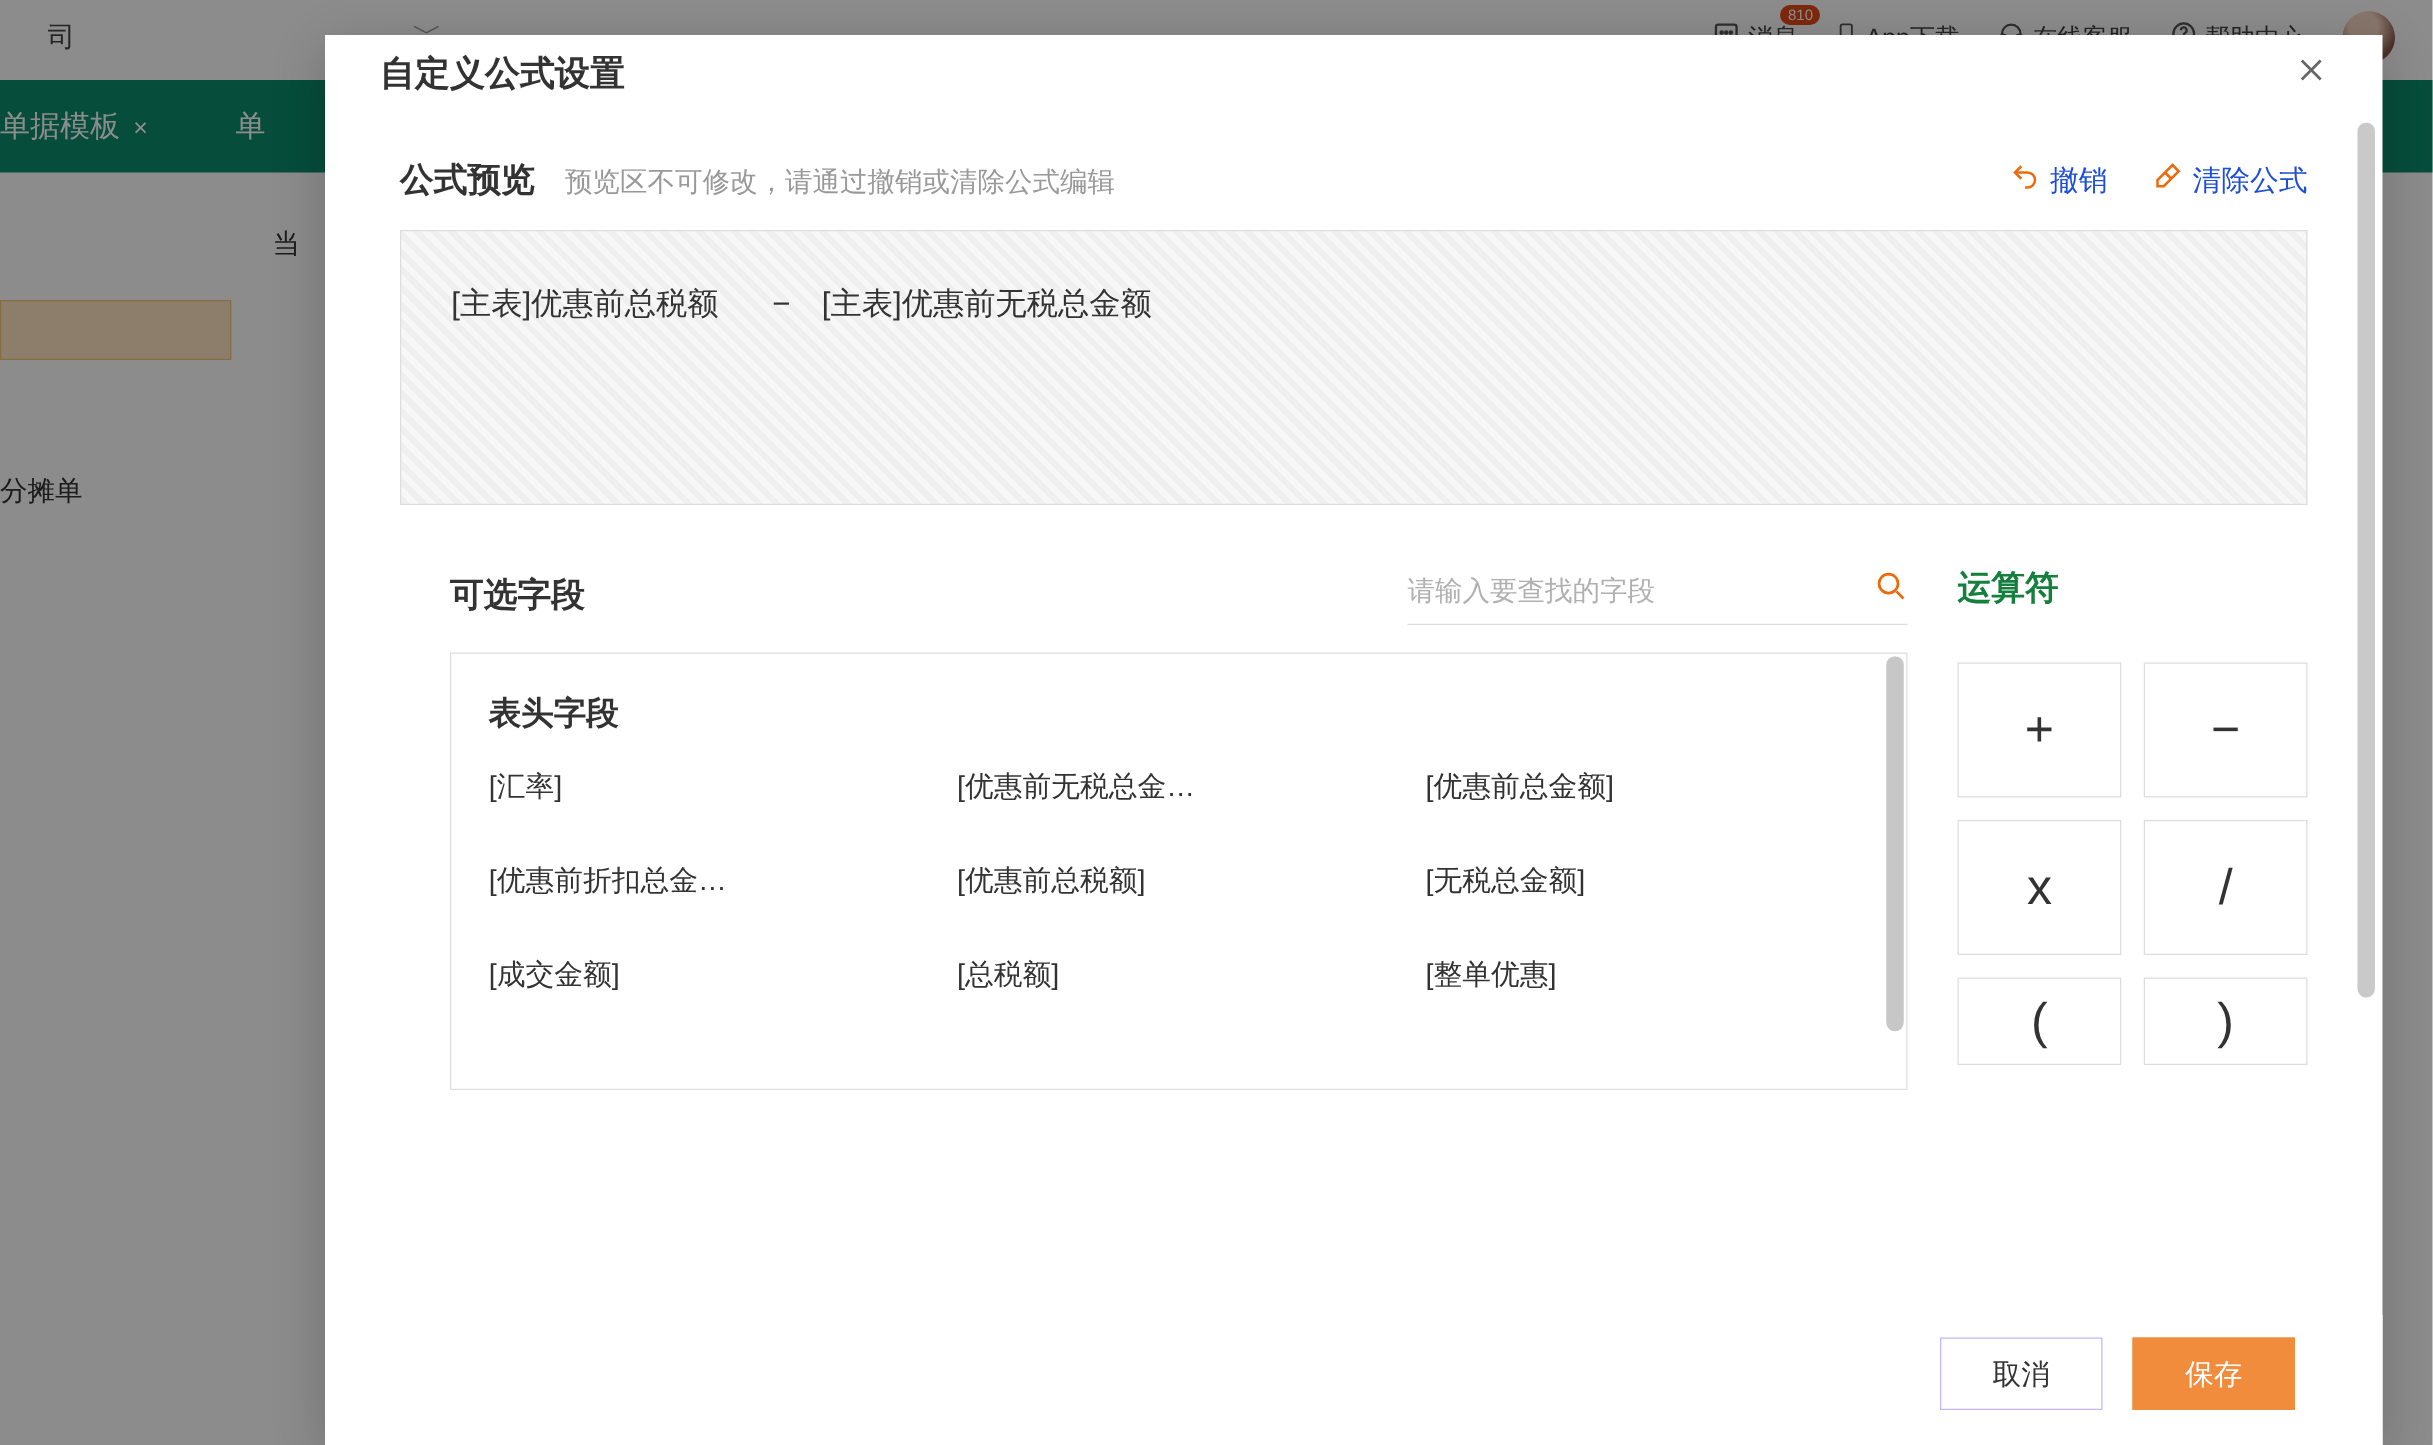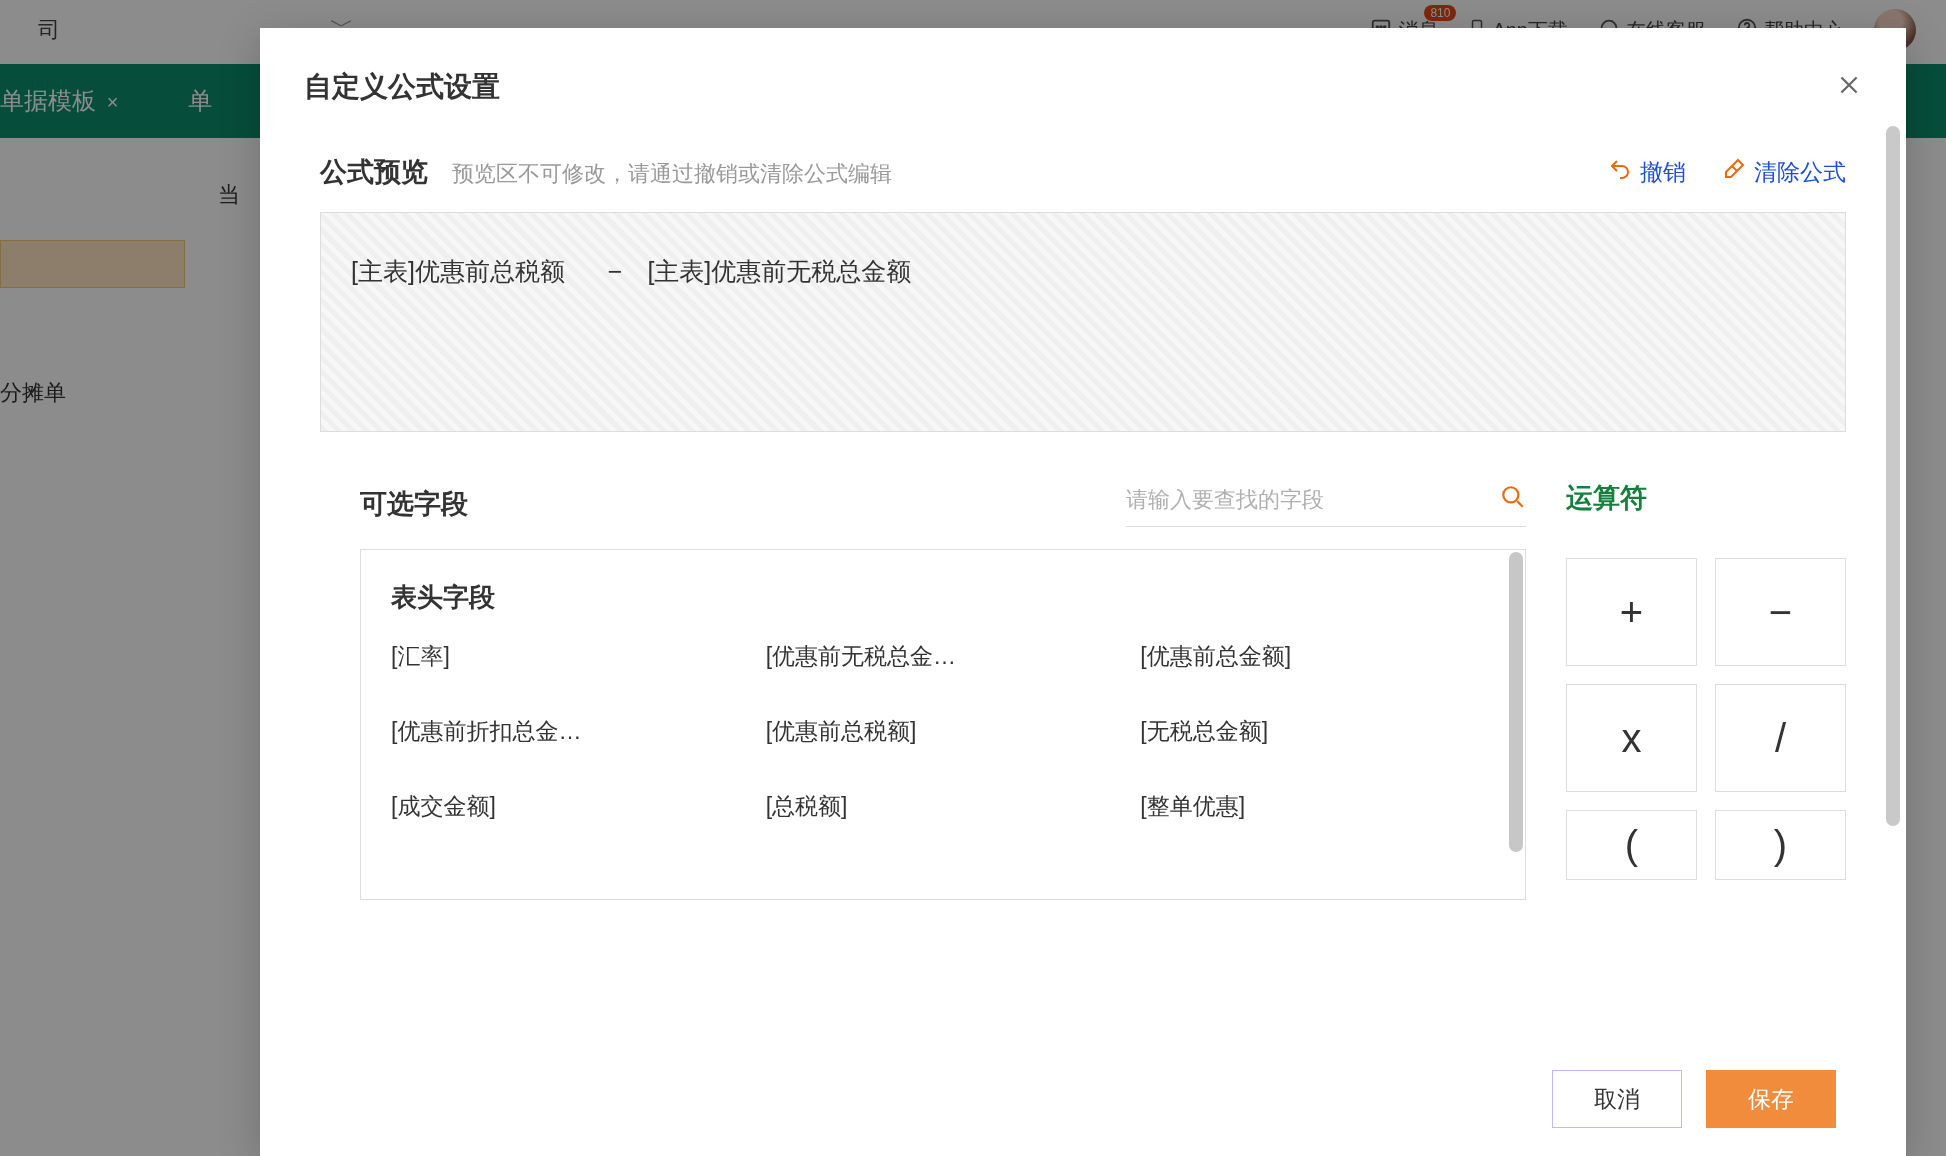--- a/index.html
+++ b/index.html
@@ -69,21 +69,21 @@
   .modal {
     position: absolute;
     left: 260px; right: 40px; top: 28px; bottom: 0;
     background: #fff;
     display: flex; flex-direction: column;
     box-shadow: 0 10px 40px rgba(0,0,0,0.2);
   }
 
   .modal-header {
     display: flex; align-items: center; justify-content: space-between;
-    padding: 40px 44px 20px 44px;
+    padding: 12px 44px 20px 44px;
   }
   .modal-title { font-size: 28px; font-weight: 600; color: #333; }
   .modal-close {
     font-size: 30px; color: #666; cursor: pointer; line-height: 1;
     background: none; border: none;
   }
 
   .modal-body-wrap {
     position: relative; flex: 1; overflow: hidden;
   }
@@ -109,21 +109,21 @@
     color: #1d4ed8; font-size: 23px; cursor: pointer;
     background: none; border: none;
   }
 
   .preview-box {
     border: 1px solid #ddd;
     background-color: #f7f7f7;
     background-image:
       repeating-linear-gradient(45deg, rgba(0,0,0,0.03) 0 5px, rgba(0,0,0,0) 5px 10px);
     min-height: 220px;
-    padding: 38px 30px;
+    padding: 38px 40px;
     font-size: 25px; color: #333; font-weight: 500;
     line-height: 1.6;
   }
   .preview-box .token { display: inline-block; margin-right: 18px; }
   .preview-box .op { display: inline-block; margin: 0 18px; }
 
   .lower {
     display: flex; gap: 40px; margin-top: 48px;
     height: 420px;
     padding-left: 40px;

